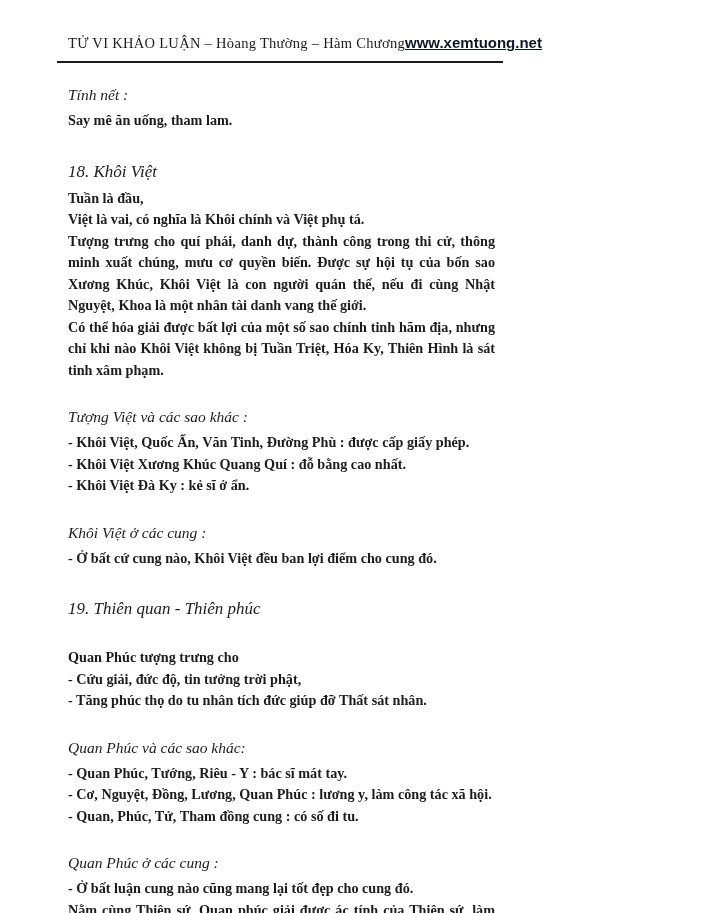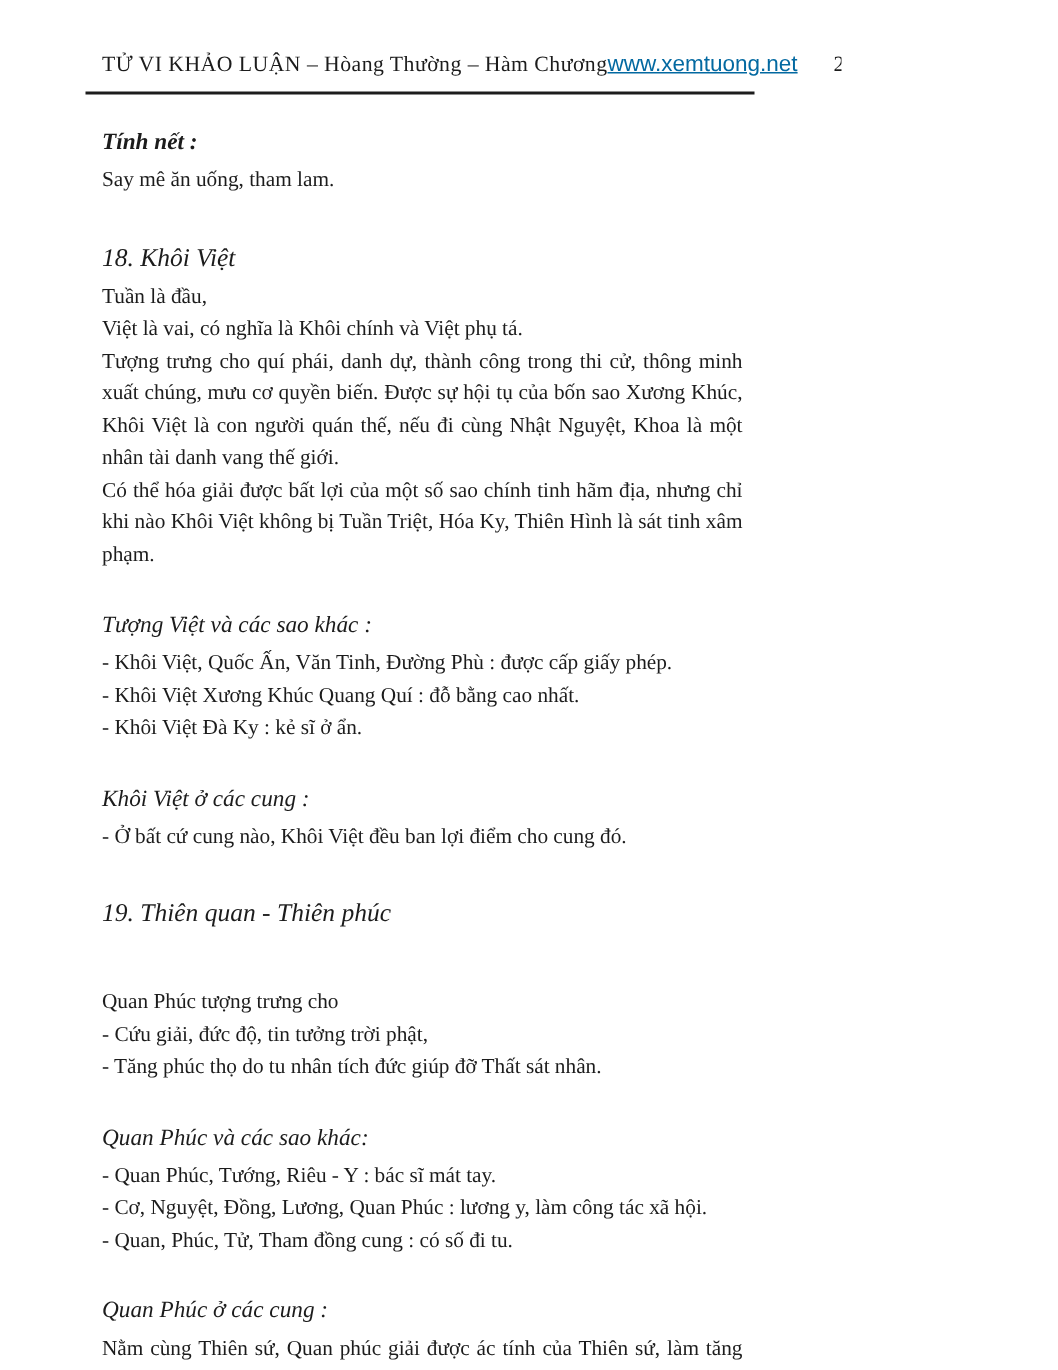--- a/index.html
+++ b/index.html
@@ -10,41 +10,41 @@
     padding:34px 66px 0 68px;
     background:#ffffff;
     font-family:"Liberation Serif","DejaVu Serif",serif;
     color:#1c1c1c;
     overflow:hidden;
   }
   .hdr { display:flex; align-items:baseline; }
   .hdr-title { flex:1; font-size:14.5px; letter-spacing:0.3px; white-space:nowrap; }
   .hdr-link {
     font-family:"Liberation Sans","DejaVu Sans",sans-serif;
-    font-weight:normal; font-size:15px;
-    color:#0369a1; text-decoration:underline;
+    font-weight:bold; font-size:15px;
+    color:#0f172a; text-decoration:underline;
     cursor:pointer; white-space:nowrap;
   }
   .hdr-page { font-size:14.5px; margin-left:24px; }
   .rule { height:2px; background:#1c1c1c; margin:9px -8px 0 -11px; }
 
   main { display:block; }
-  p { margin:0; font-size:14.2px; line-height:21.5px; text-align:justify; }
+  p { margin:0; font-size:14.2px; line-height:21.5px; text-align:justify;font-weight:bold; }
   .sub {
     font-style:italic; font-weight:normal;
     font-size:15.5px; line-height:20px;
     margin:26px 0 5px 0;
   }
   .big {
     font-style:italic; font-weight:normal;
     font-size:17px; line-height:22px;
     margin:29px 0 5px 0;
   }
-  .first-sub { margin-top:22px;font-weight:bold; }
-  .gap-after { margin-bottom:38px; }
+  .first-sub { margin-top:22px; }
+  .gap-after { margin-bottom:27px; }
 </style>
 </head>
 <body>
 
 <div class="page">
 
   <header class="hdr">
     <span class="hdr-title">TỬ VI KHẢO LUẬN – Hòang Thường – Hàm Chương</span>
     <a class="hdr-link">www.xemtuong.net</a>
     <span class="hdr-page">260</span>
@@ -87,17 +87,18 @@
 
     <section>
       <h3 class="sub">Quan Phúc và các sao khác:</h3>
       <p>- Quan Phúc, Tướng, Riêu - Y : bác sĩ mát tay.</p>
       <p>- Cơ, Nguyệt, Đồng, Lương, Quan Phúc : lương y, làm công tác xã hội.</p>
       <p>- Quan, Phúc, Tử, Tham đồng cung : có số đi tu.</p>
     </section>
 
     <section>
       <h3 class="sub">Quan Phúc ở các cung :</h3>
+      <p>- Ở bất luận cung nào cũng mang lại tốt đẹp cho cung đó.</p>
       <p>Nằm cùng Thiên sứ, Quan phúc giải được ác tính của Thiên sứ, làm tăng tuổi thọ vì Thiên sứ nằm trong cung Tật ách chỉ chờ mang ta đi cùng Diêm chúa.</p>
     </section>
 
   </main>
 </div>
 
 </body></html>

